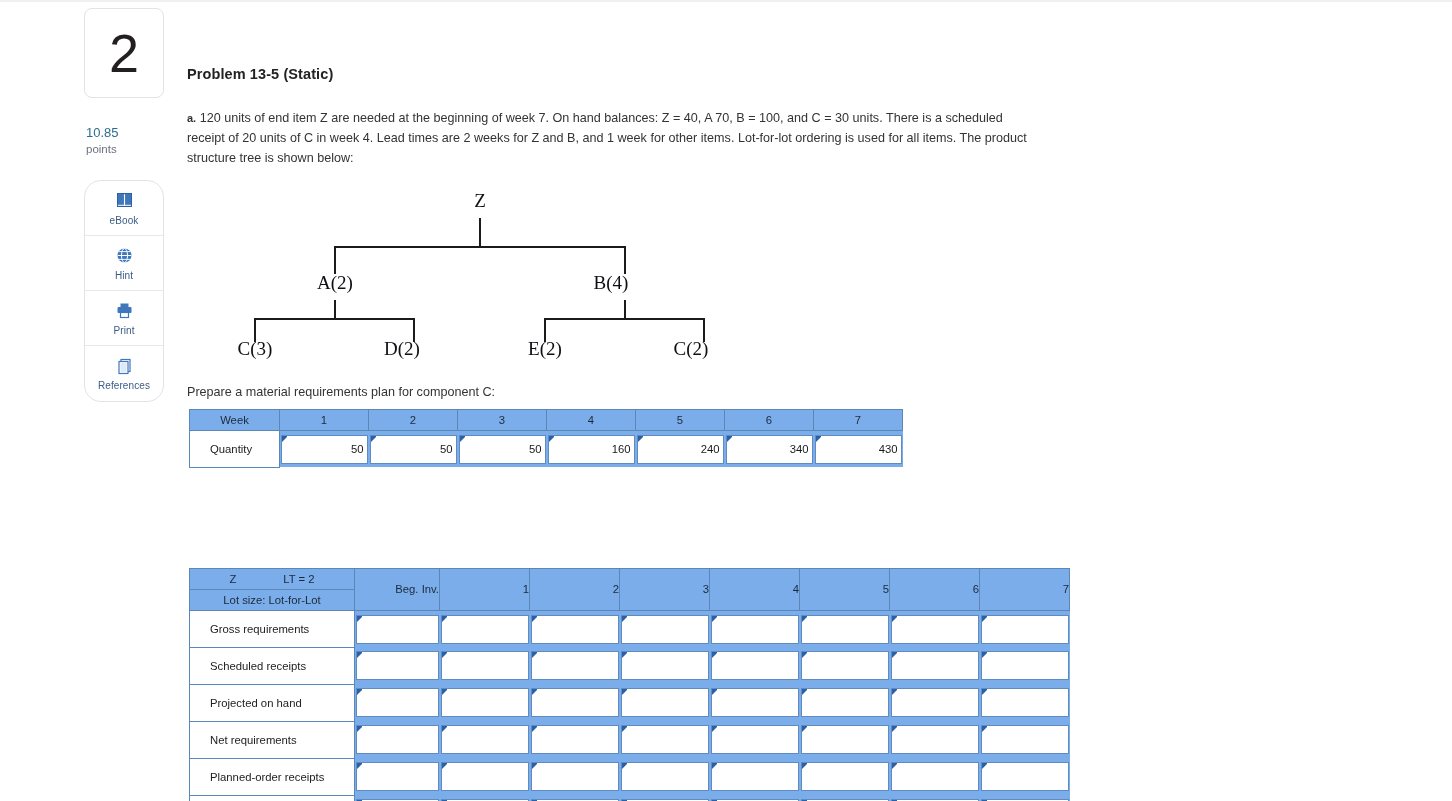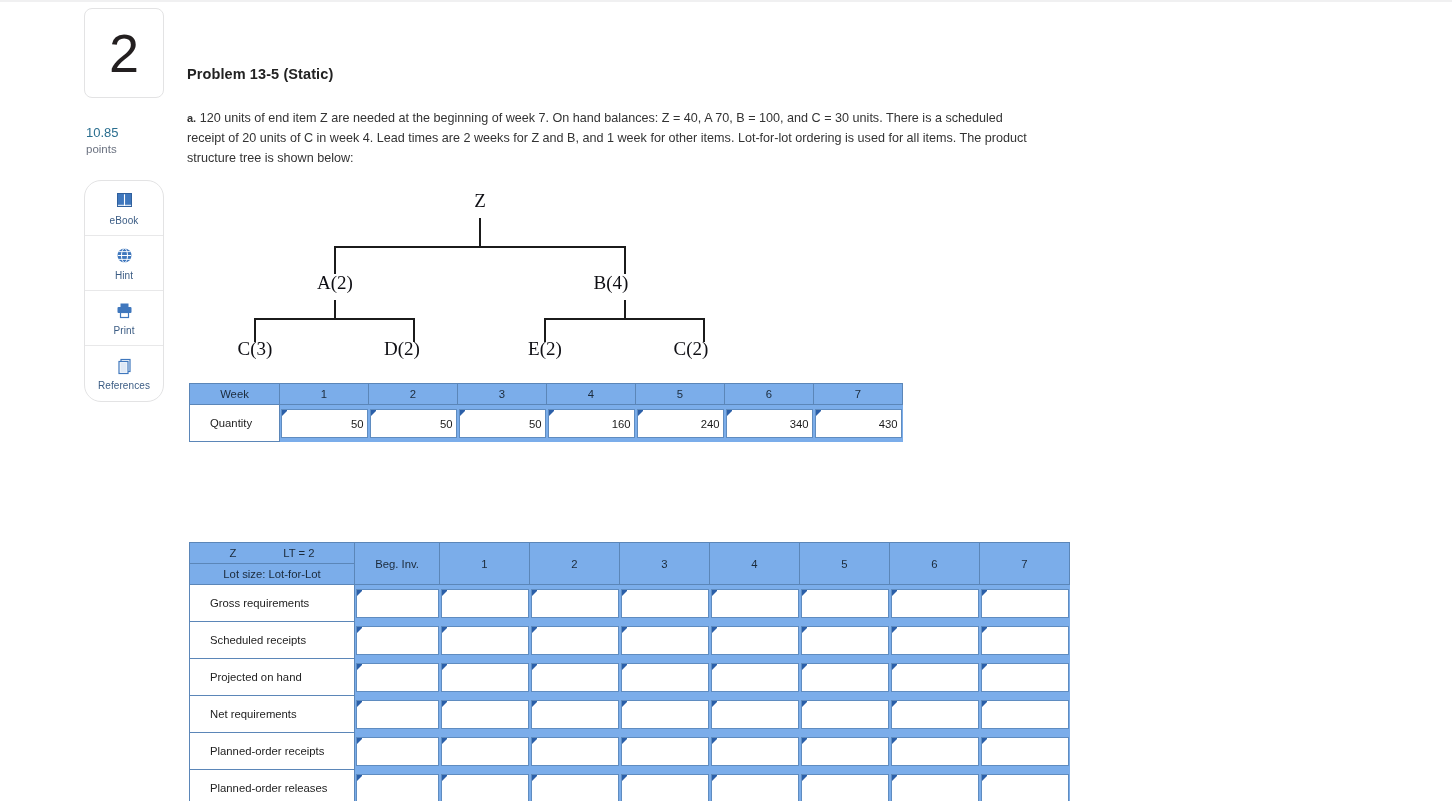--- a/index.html
+++ b/index.html
@@ -144,21 +144,21 @@
     border: 1px solid #5b86b8;
     font-size: 11.3px; color: #1b2a3a;
     height: 21px;
     text-align: center;
   }
   .mrp-id .pair { display: flex; justify-content: space-around; padding: 0 16px; }
   .mrp-beg {
     background: #7badea;
     border: 1px solid #5b86b8;
     font-size: 11.3px; color: #1b2a3a;
-    text-align: center;
+    text-align: right;
   }
 </style>
 </head>
 <body>
 
 <div id="page">
   <div class="topline"></div>
 
   <div class="rail">
 
@@ -252,20 +252,21 @@
 
       <div class="vline" style="left:427px; top:118px; height:18px;"></div>
       <div class="hline" style="left:347px; top:136px; width:160px;"></div>
       <div class="vline" style="left:347px; top:136px; height:24px;"></div>
       <div class="vline" style="left:506px; top:136px; height:24px;"></div>
       <div class="tnode" style="left:348px; top:156px;">E(2)</div>
       <div class="tnode" style="left:494px; top:156px;">C(2)</div>
     </div>
 
     <div class="mid-text">
+      <div>Prepare a material requirements plan for component C:</div>
     </div>
 
     <table class="xl ms" id="ms-table">
       <tbody>
           <tr>
         <td class="hdr" style="width:90px;">Week</td>
       <td class="hdr" style="width: 89px;">1</td>
             <td class="hdr" style="width: 89px;">2</td>
             <td class="hdr" style="width: 89px;">3</td>
             <td class="hdr" style="width: 89px;">4</td>

